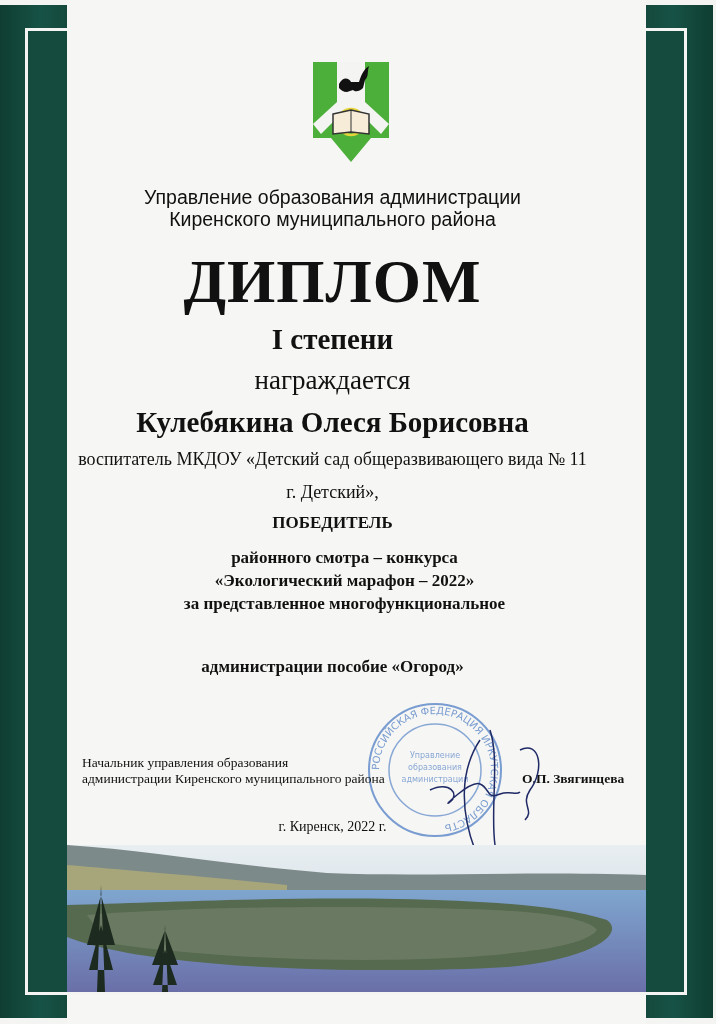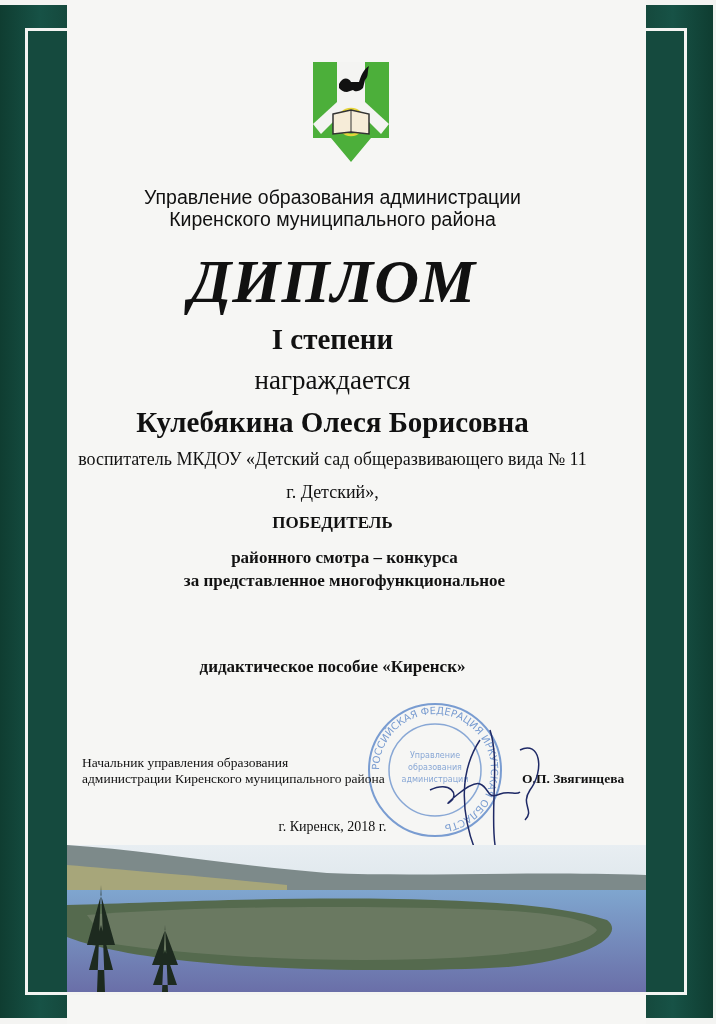--- a/index.html
+++ b/index.html
@@ -5,21 +5,21 @@
   html, body { margin:0; padding:0; }
   body { width:716px; height:1024px; position:relative; overflow:hidden; background:#f4f4f2; font-family:"Liberation Serif", serif; color:#111; }
   .band { position:absolute; background:#14473a; }
   .band-left { left:0; top:5px; width:67px; height:1013px; background:linear-gradient(90deg,#0f3d31 0%,#175246 60%,#15493d 100%); }
   .band-right { left:646px; top:5px; width:67px; height:1013px; background:linear-gradient(90deg,#15493d 0%,#175246 40%,#0f3d31 100%); }
   .wline { position:absolute; background:#f4f4f2; }
   .paper { position:absolute; left:67px; top:0; width:579px; height:1024px; background:#f6f6f4; }
   .center { position:absolute; left:67px; width:531px; text-align:center; }
   .logo { position:absolute; left:313px; top:62px; width:76px; height:100px; }
   .org { top:186px; font-family:"Liberation Sans", sans-serif; font-size:19.5px; line-height:22px; color:#111; }
-  .title { top:246px; font-size:62px; font-weight:bold; letter-spacing:1px; line-height:70px;font-style:italic; }
+  .title { top:246px; font-size:62px; font-weight:bold; letter-spacing:1px; line-height:70px; }
   .degree { top:322px; font-size:29px; font-weight:bold; line-height:34px; }
   .awarded { top:364px; font-size:27px; line-height:32px; }
   .name { top:404px; font-size:29px; font-weight:bold; line-height:36px; }
   .position1 { top:448px; font-size:18px; line-height:22px; }
   .position2 { top:481px; font-size:18px; line-height:22px; }
   .winner { top:512px; font-size:17px; font-weight:bold; line-height:22px; }
   .contest { top:547px; font-size:17px; font-weight:bold; line-height:22px; }
   .contest div { height:23px;padding-left:24px; }
   .item-last { top:656px; font-size:17px; font-weight:bold; line-height:22px; }
   .sign { position:absolute; left:82px; top:755px; font-size:13.5px; font-weight:normal; line-height:16px; }
@@ -62,23 +62,24 @@
 <div class="center title">ДИПЛОМ</div>
 <div class="center degree">I степени</div>
 <div class="center awarded">награждается</div>
 <div class="center name">Кулебякина Олеся Борисовна</div>
 <div class="center position1">воспитатель МКДОУ «Детский сад общеразвивающего вида № 11</div>
 <div class="center position2">г. Детский»,</div>
 <div class="center winner">ПОБЕДИТЕЛЬ</div>
 
 <div class="center contest">
   <div>районного смотра – конкурса</div>
+  <div>«Экологический марафон – 2022»</div>
   <div>за представленное многофункциональное</div>
 </div>
-<div class="center item-last">дидактическое пособие «Киренск»</div>
+<div class="center item-last">администрации пособие «Огород»</div>
 
 <svg class="stamp" viewBox="0 0 140 140">
   <circle cx="70" cy="70" r="66" fill="none" stroke="#5a86c8" stroke-width="2" opacity="0.8"></circle>
   <circle cx="70" cy="70" r="46" fill="none" stroke="#5a86c8" stroke-width="1.5" opacity="0.7"></circle>
   <defs>
       <path id="ring" d="M70 70 m-56 0 a56 56 0 1 1 112 0 a56 56 0 1 1 -112 0"></path>
     </defs>
   <text font-size="10" fill="#5a86c8" opacity="0.8" font-family="DejaVu Sans, sans-serif"><textPath href="#ring">РОССИЙСКАЯ ФЕДЕРАЦИЯ ИРКУТСКАЯ ОБЛАСТЬ</textPath></text>
   <text x="70" y="58" font-size="8" fill="#5a86c8" opacity="0.7" text-anchor="middle" font-family="DejaVu Sans, sans-serif">Управление</text>
   <text x="70" y="70" font-size="8" fill="#5a86c8" opacity="0.7" text-anchor="middle" font-family="DejaVu Sans, sans-serif">образования</text>
@@ -90,21 +91,21 @@
   <div>администрации Киренского муниципального района</div>
 </div>
 <div class="signer">О.П. Звягинцева</div>
 
 <svg style="position:absolute;left:420px;top:720px;width:130px;height:140px;" viewBox="0 0 130 140">
   <path d="M10 70 C30 60 40 75 30 82 C20 90 50 60 60 64 C70 68 66 80 80 74 C90 70 96 76 100 72" fill="none" stroke="#1f2a66" stroke-width="1.5"></path>
   <path d="M60 20 C40 50 40 90 55 130 M70 10 C80 40 70 90 75 125" fill="none" stroke="#1f2a66" stroke-width="1.5"></path>
   <path d="M100 30 C120 20 125 50 110 70 C100 85 115 90 105 100" fill="none" stroke="#1f2a66" stroke-width="1.5"></path>
 </svg>
 
-<div class="center place">г. Киренск, 2018 г.</div>
+<div class="center place">г. Киренск, 2022 г.</div>
 
 <svg class="photo" viewBox="0 0 579 147" preserveAspectRatio="none">
   <defs>
     <linearGradient id="sky" x1="0" y1="0" x2="0" y2="1">
         <stop offset="0" stop-color="#e8eef2"></stop>
         <stop offset="1" stop-color="#c8d6de"></stop>
       </linearGradient>
     <linearGradient id="water" x1="0" y1="0" x2="0" y2="1">
         <stop offset="0" stop-color="#7fa6cf"></stop>
         <stop offset="1" stop-color="#6a6fa8"></stop>

